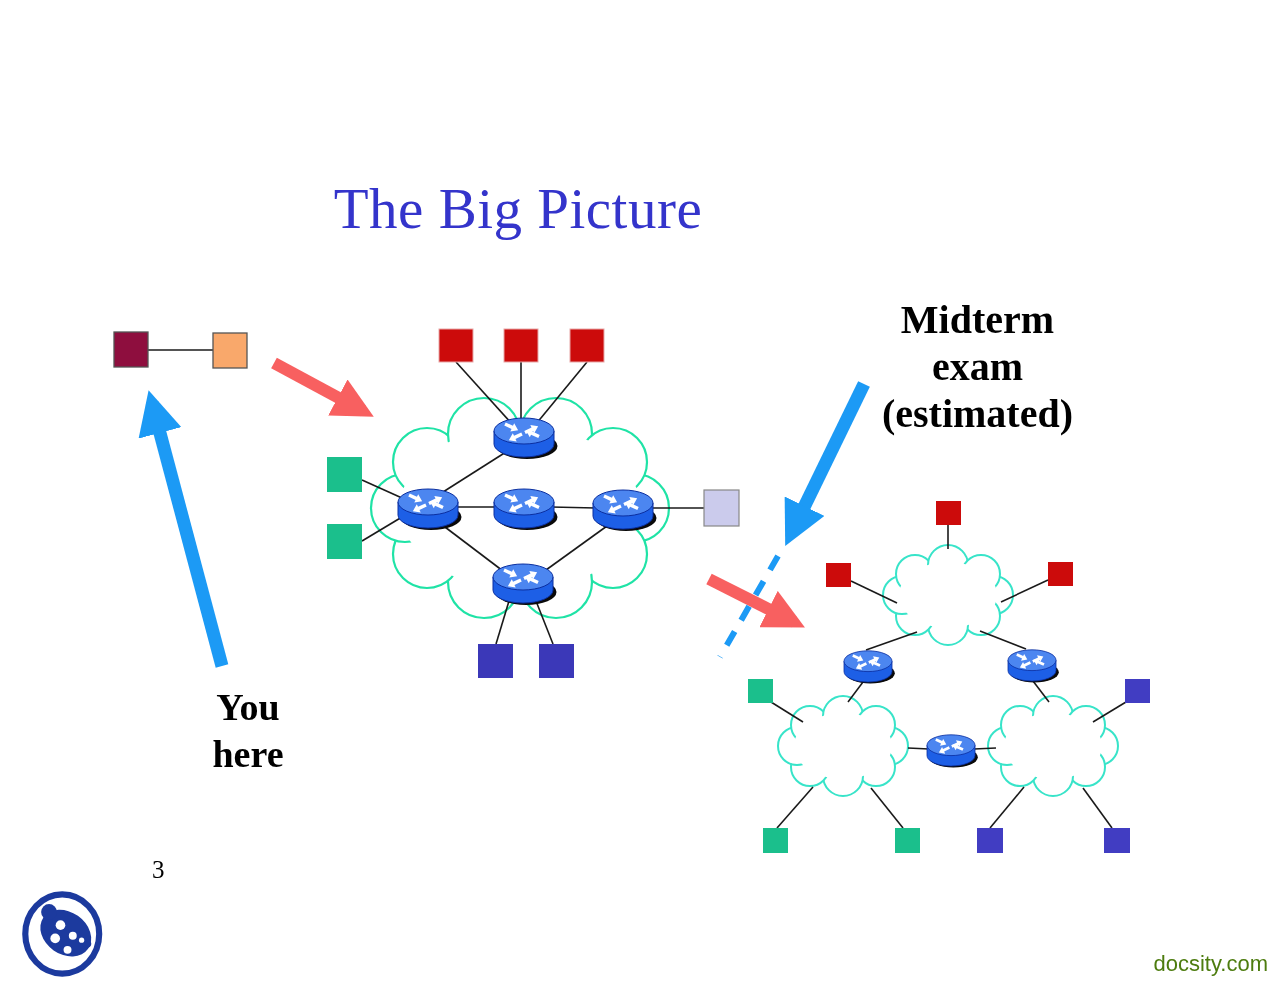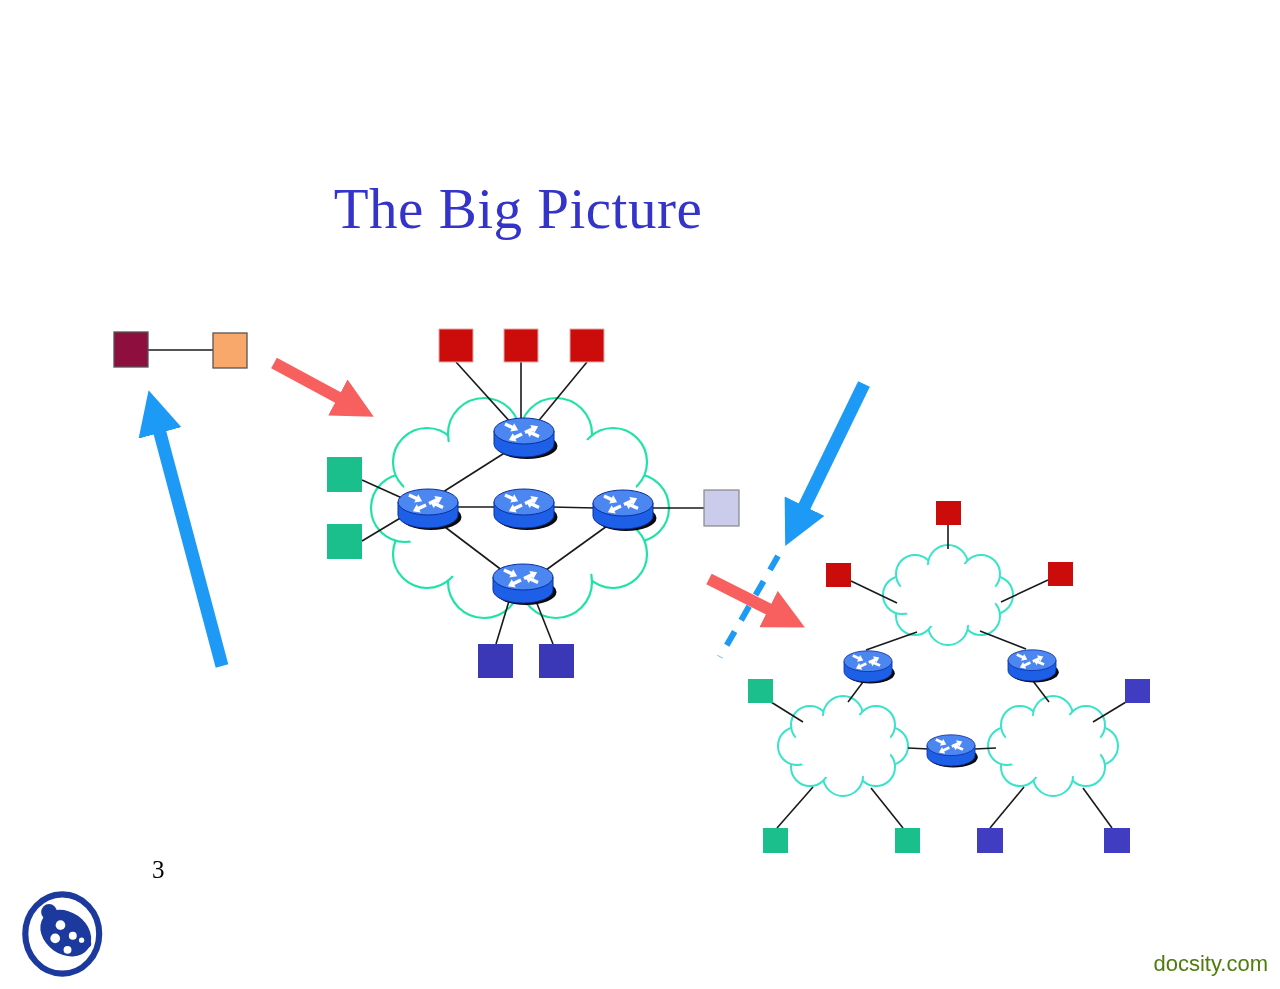--- a/index.html
+++ b/index.html
@@ -189,21 +189,28 @@
       <circle cx="46" cy="40" r="5.5"></circle>
       <circle cx="60" cy="52" r="4.5"></circle>
       <circle cx="40" cy="55" r="5.5"></circle>
       <circle cx="54" cy="68" r="4.5"></circle>
       <circle cx="70" cy="57" r="3"></circle>
     </g>
   </svg>
 
   <div class="abs title">The Big Picture</div>
 
+  <div class="abs annotation midterm-label">
+    <div>Midterm</div>
+    <div>exam</div>
+    <div>(estimated)</div>
+  </div>
 
   <div class="abs annotation you-are-here-label">
+    <div>You</div>
+    <div>here</div>
   </div>
 
   <div class="abs page-number">3</div>
 
   <div class="abs watermark">docsity.com</div>
 
 </div>
 
 </body></html>

